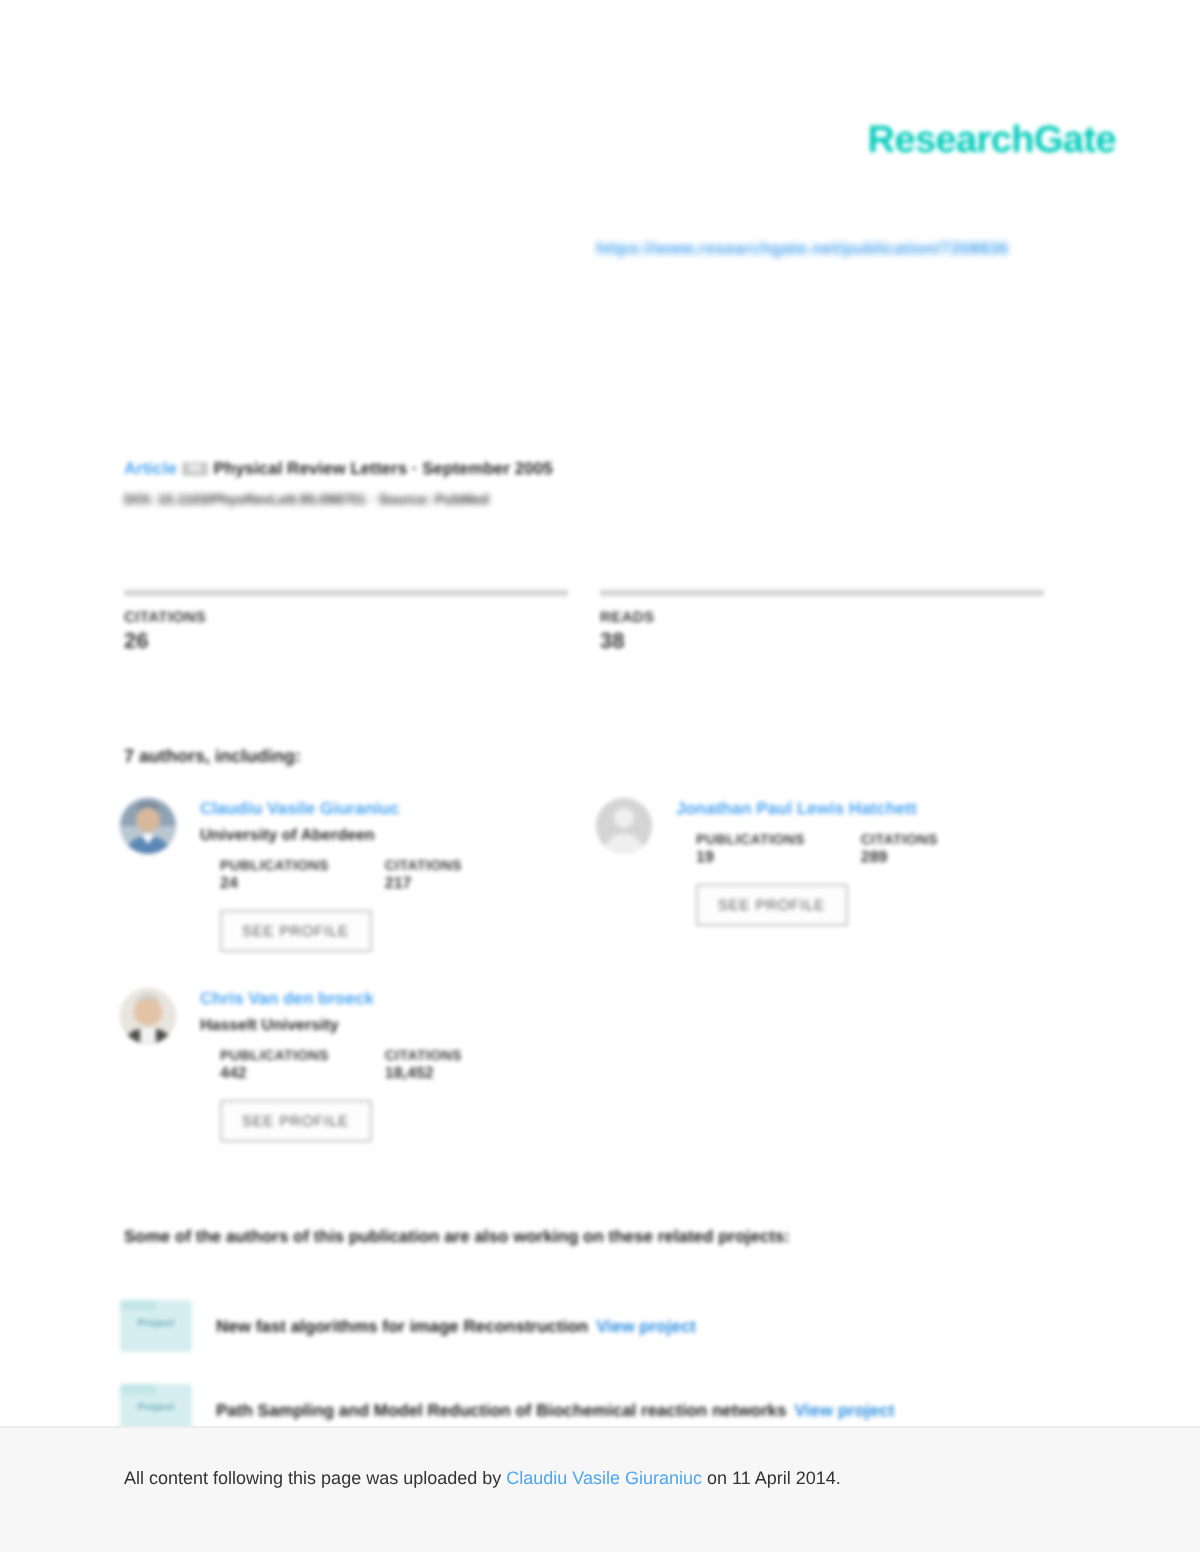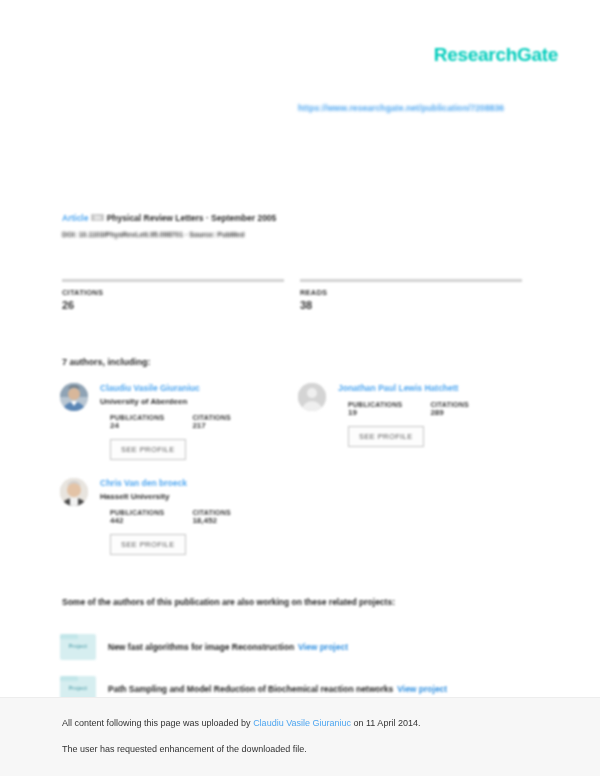--- a/index.html
+++ b/index.html
@@ -11,21 +11,21 @@
     width: 600px;
     height: 776px;
     font-family: "Liberation Sans", sans-serif;
     color: #222222;
     position: relative;
     overflow: hidden;
   }
 
   .page {
     position: absolute;
-    left: 0; top: 0;
+    left: 0; top: 16px;
     width: 600px;
     height: 576px;
     background: #ffffff;
   }
 
   
   .blur-1  { filter: blur(1.0px); }
   .blur-15 { filter: blur(1.5px); }
 
   
@@ -388,15 +388,14 @@
     </div>
     <div class="project-text">
       <span>Path Sampling and Model Reduction of Biochemical reaction networks</span><span class="view-link">View project</span>
     </div>
   </div>
 
   <div class="footer"></div>
   <div class="footer-line l1">
     <span>All content following this page was uploaded by </span><span class="uploader">Claudiu Vasile Giuraniuc</span><span> on 11 April 2014.</span>
   </div>
-  <div class="footer-line l2">The user has requested enhancement of the downloaded file.</div>
 
 </div>
 
 </body></html>

